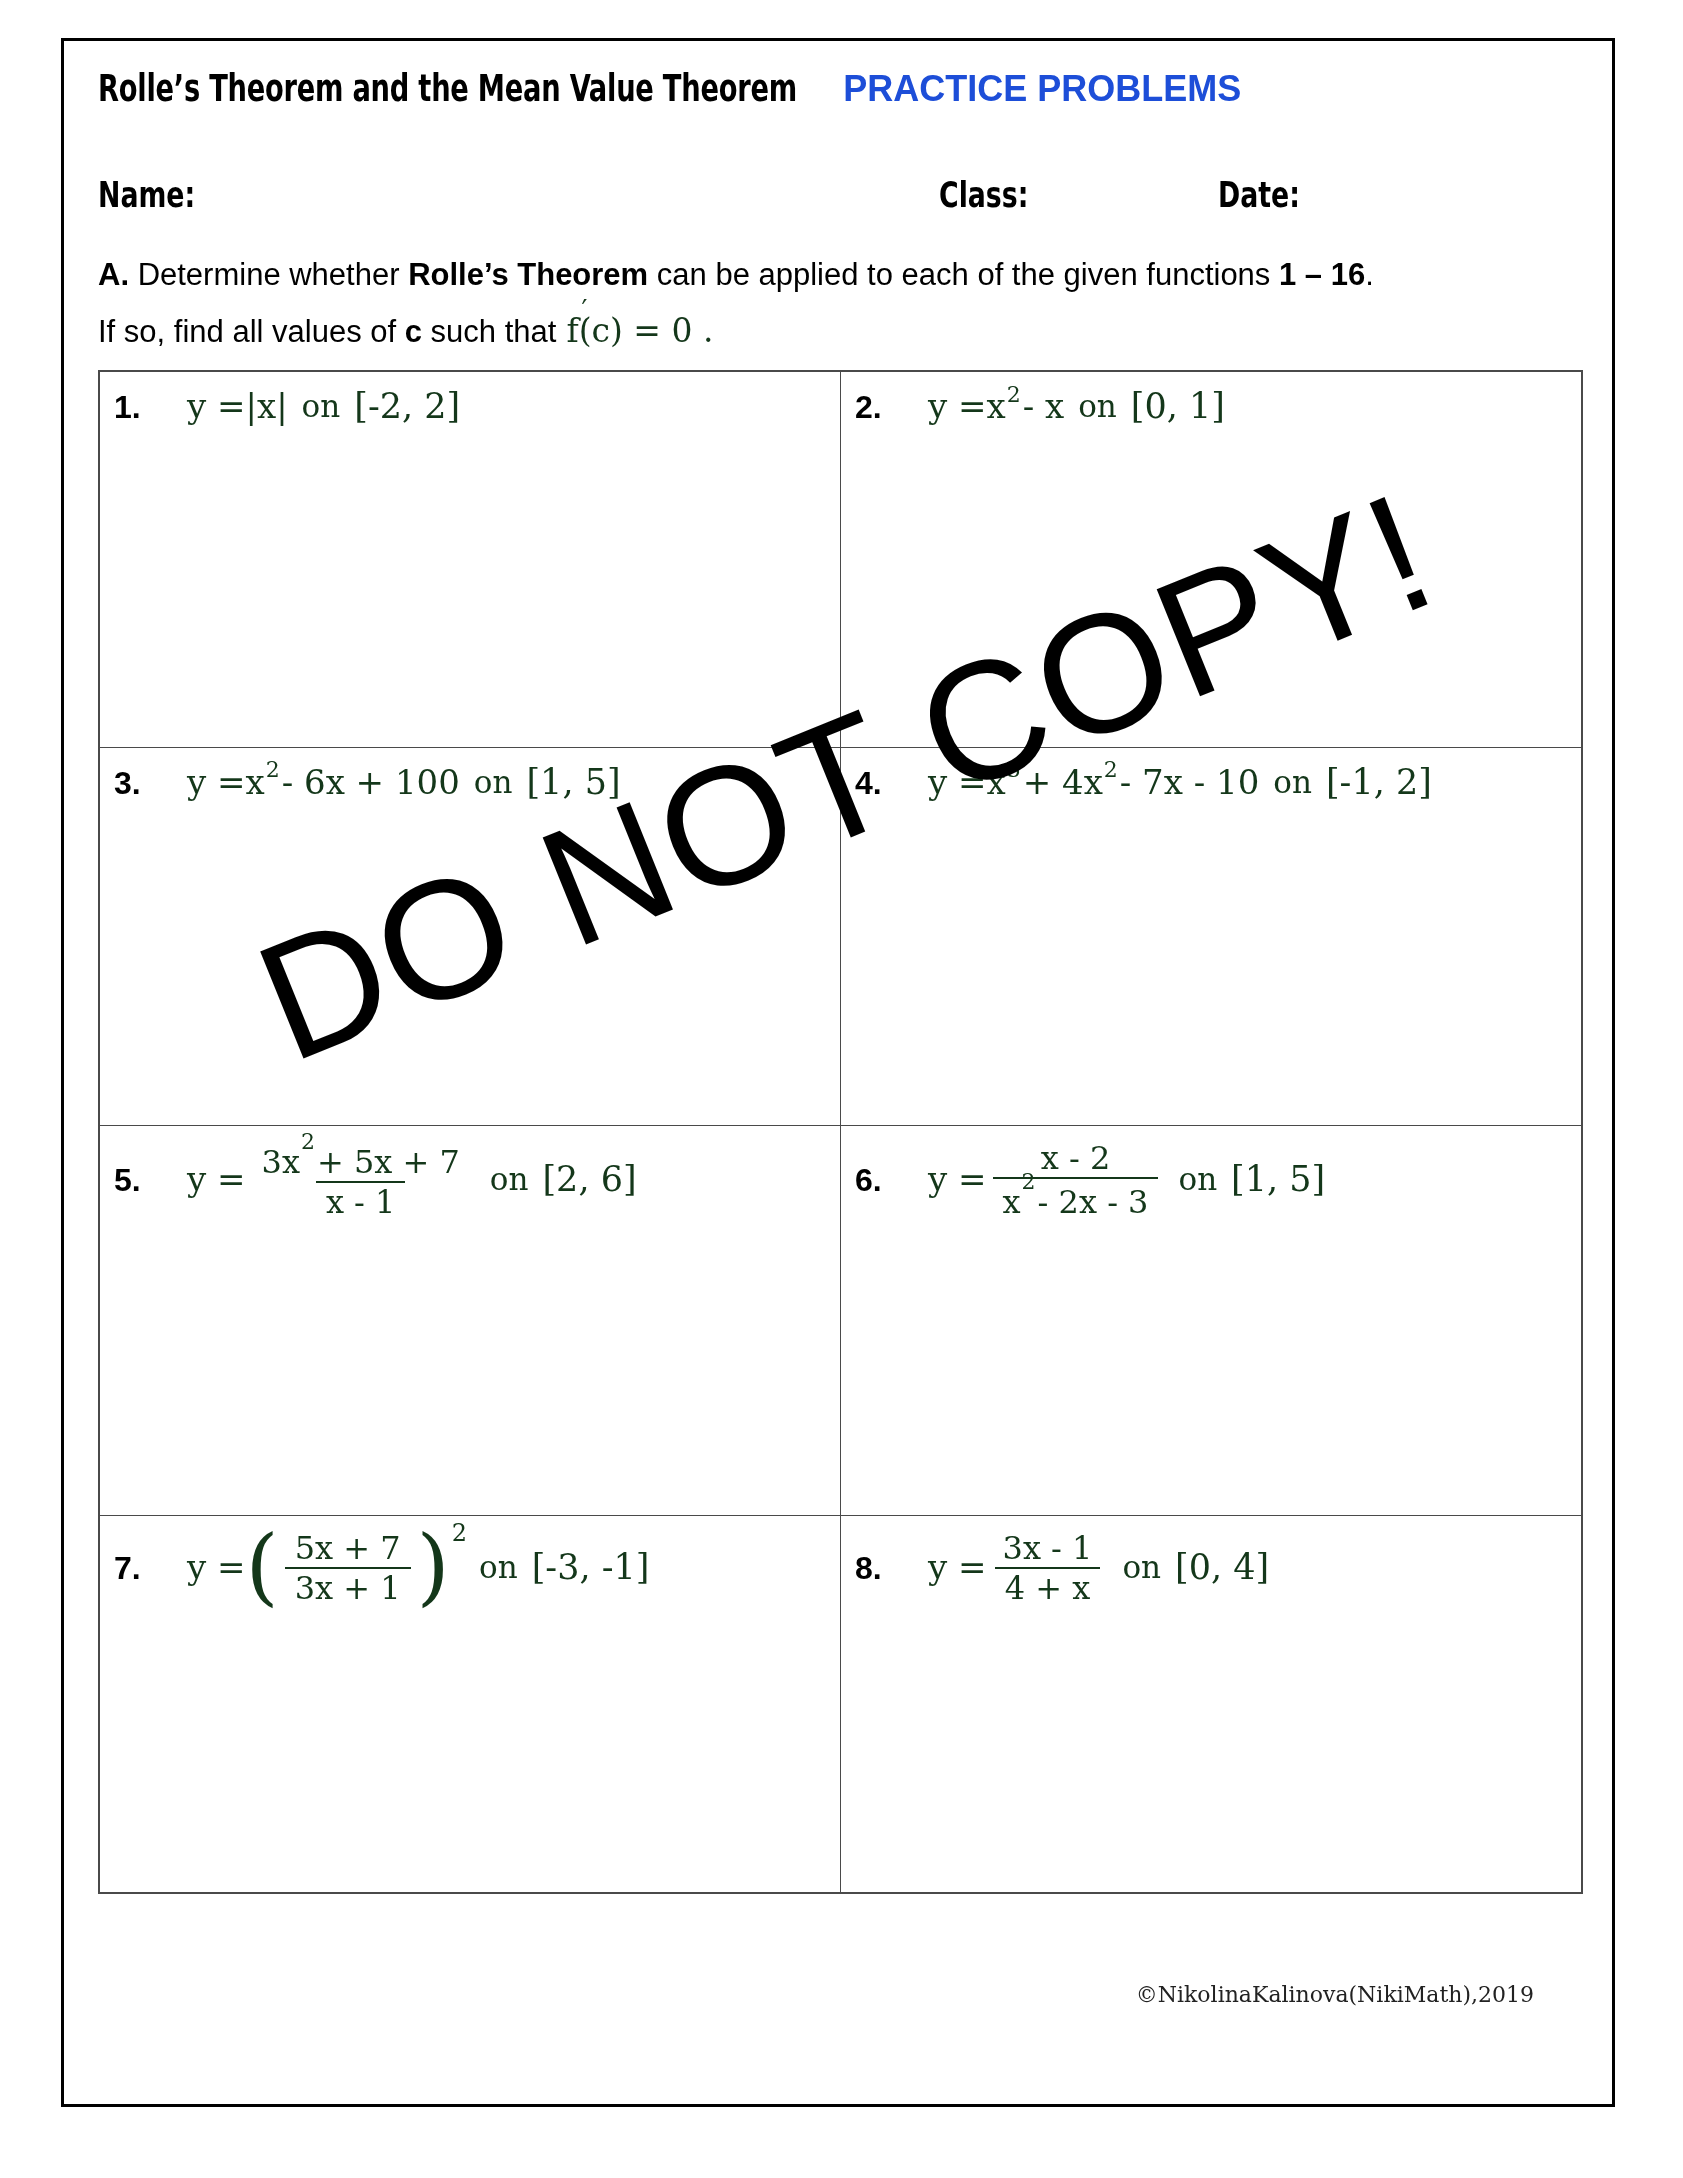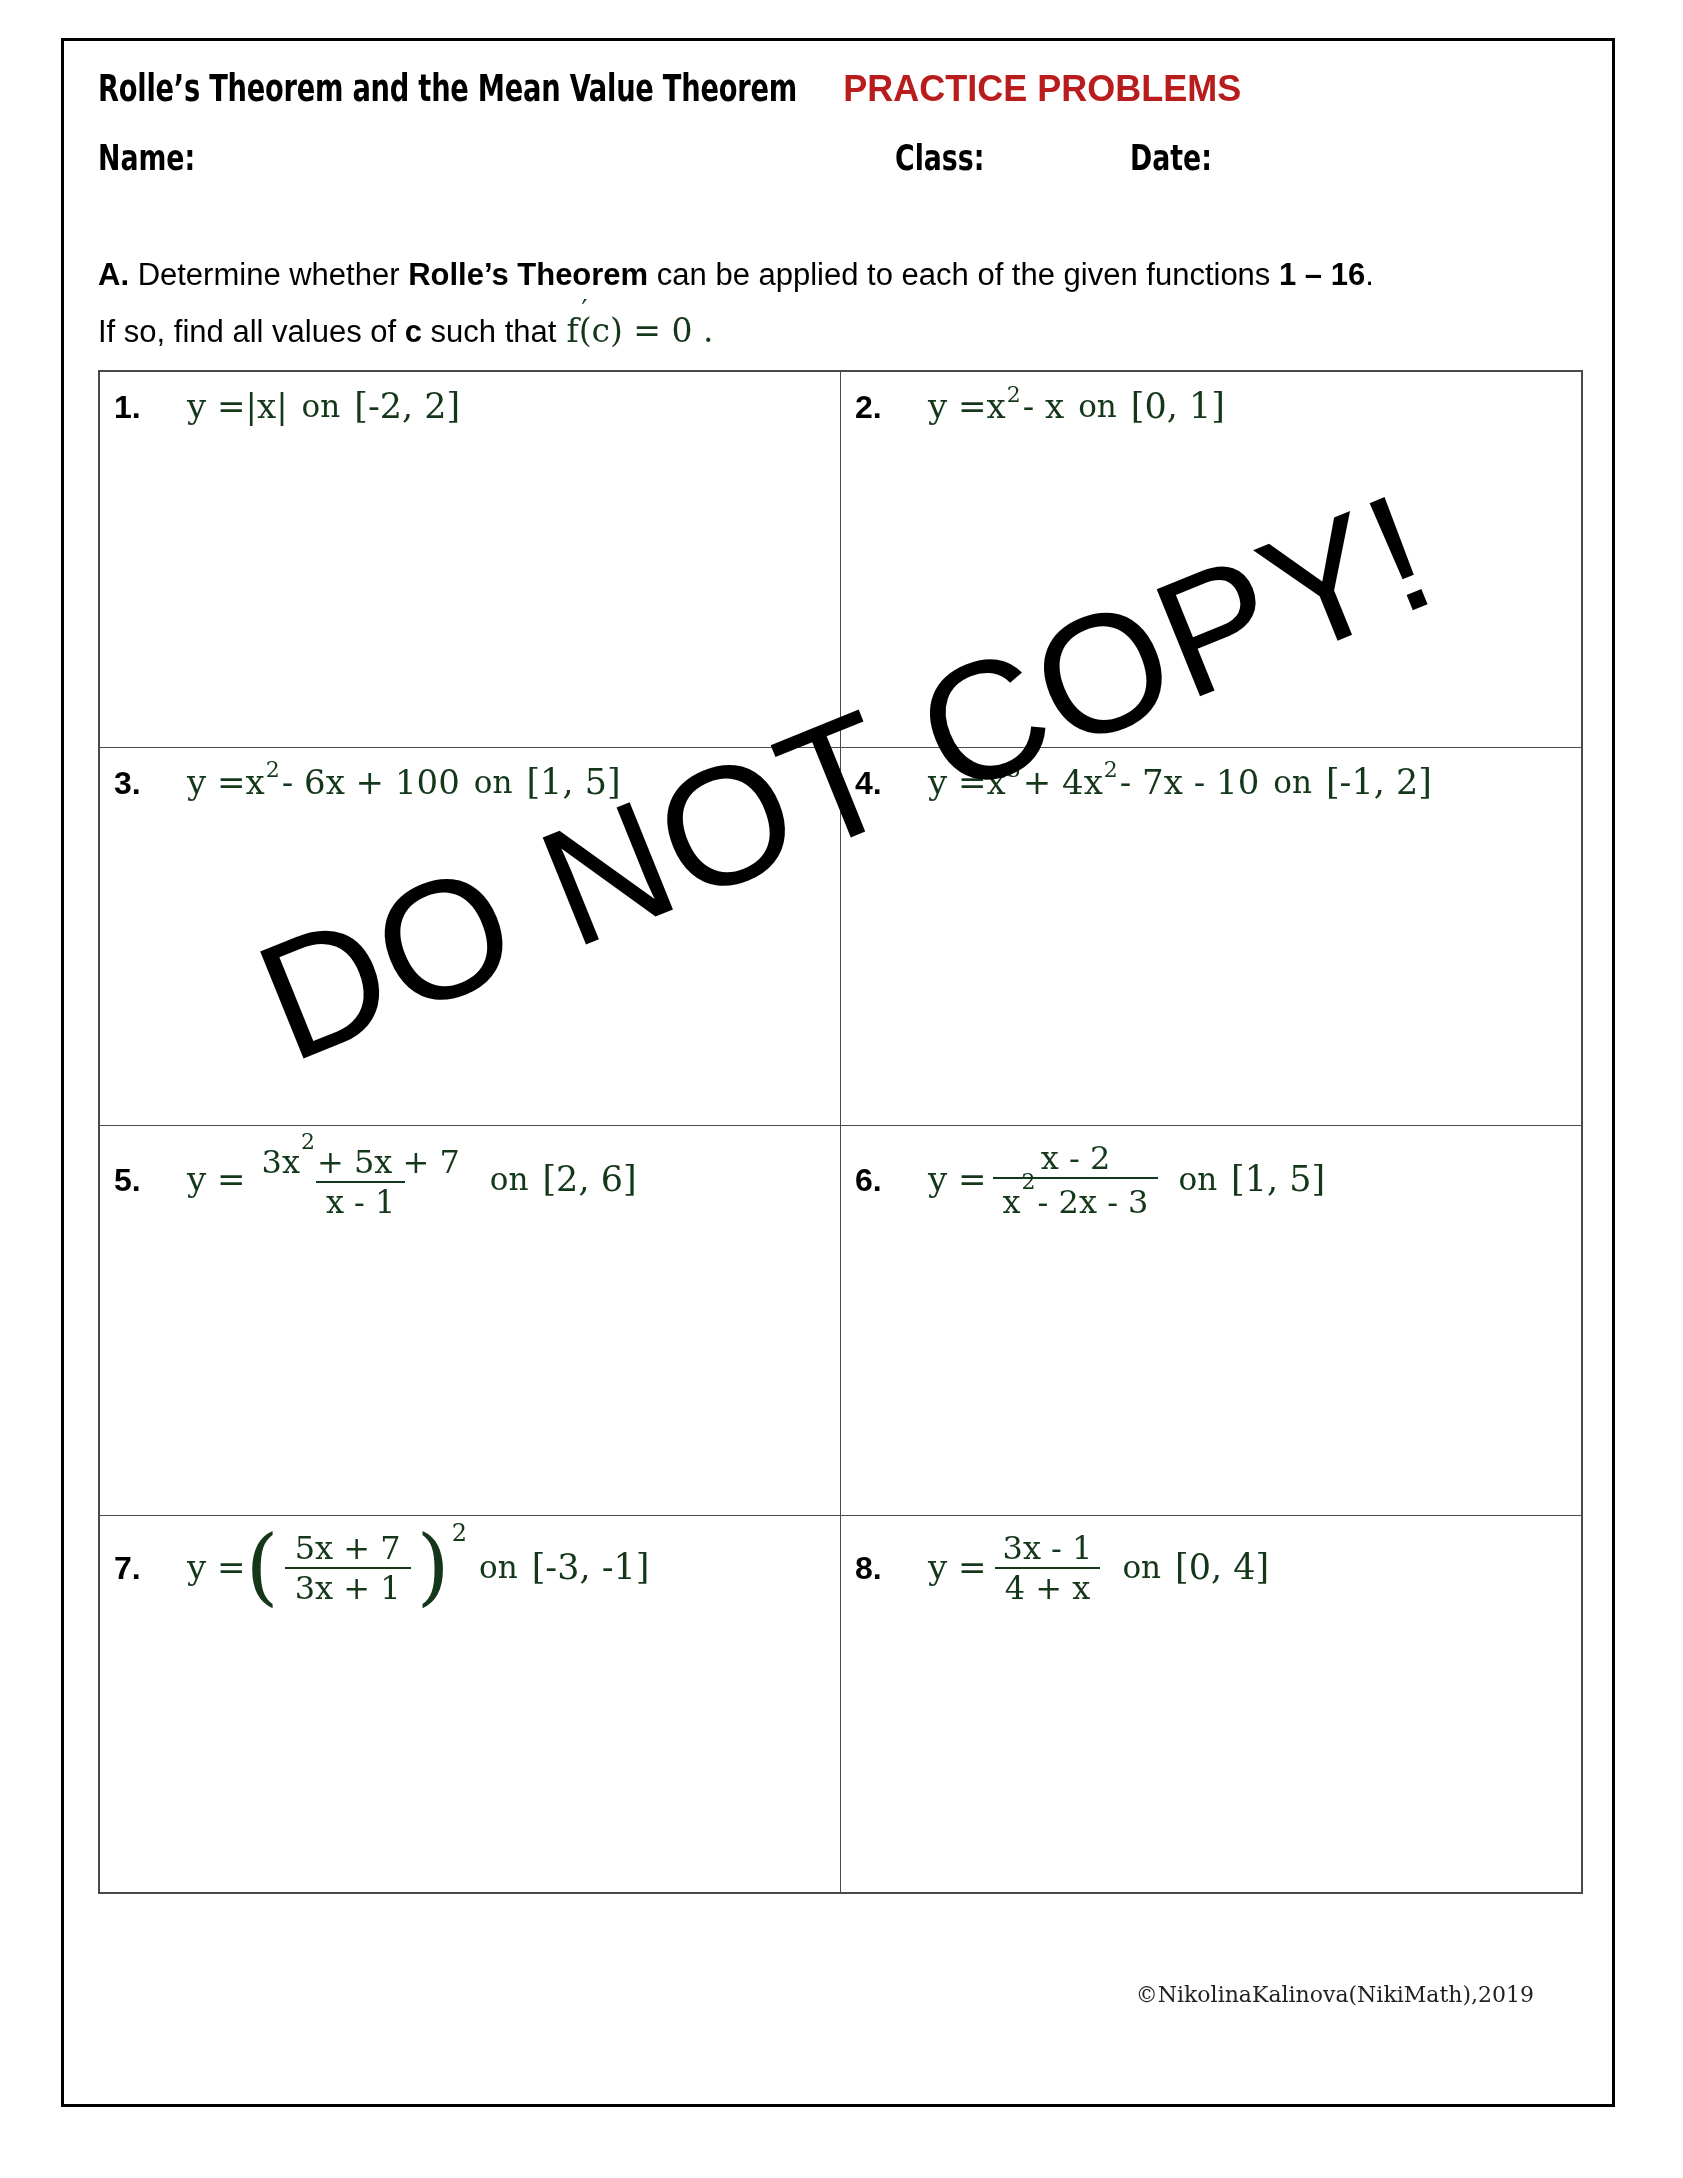--- a/index.html
+++ b/index.html
@@ -47,29 +47,30 @@
     letter-spacing: -0.3px;
     color: #000;
     transform: scaleX(0.82);
     transform-origin: left center;
     white-space: nowrap;
   }
   .practice {
     font-family: "Liberation Sans", sans-serif;
     font-weight: bold;
     font-size: 36px;
-    color: #b91c1c;
+    color: #1d4ed8;
     white-space: nowrap;
     margin-left: -107px;
   }
 
   .name-row {
     display: flex;
-    align-items: flex-start;
+    align-items: flex-end;
     height: 77px;
+    gap: 44px;
   }
   .name-lbl, .class-lbl, .date-lbl {
     font-family: "DejaVu Sans Condensed", "Liberation Sans Narrow", "Liberation Sans", sans-serif;
     font-weight: bold;
     font-size: 35px;
     color: #000;
     transform: scaleX(0.85);
     transform-origin: left center;
     white-space: nowrap;
   }

